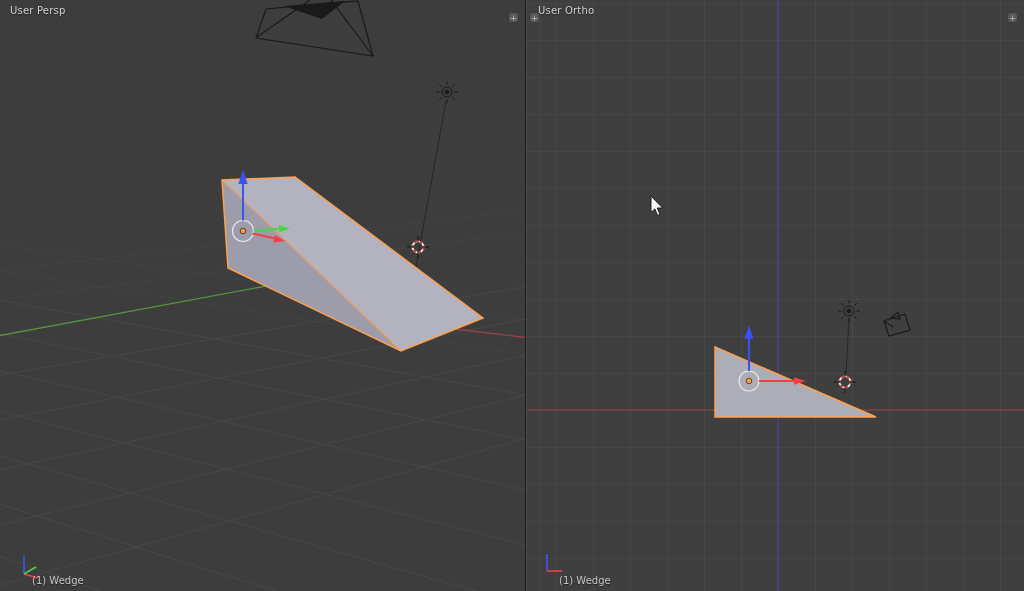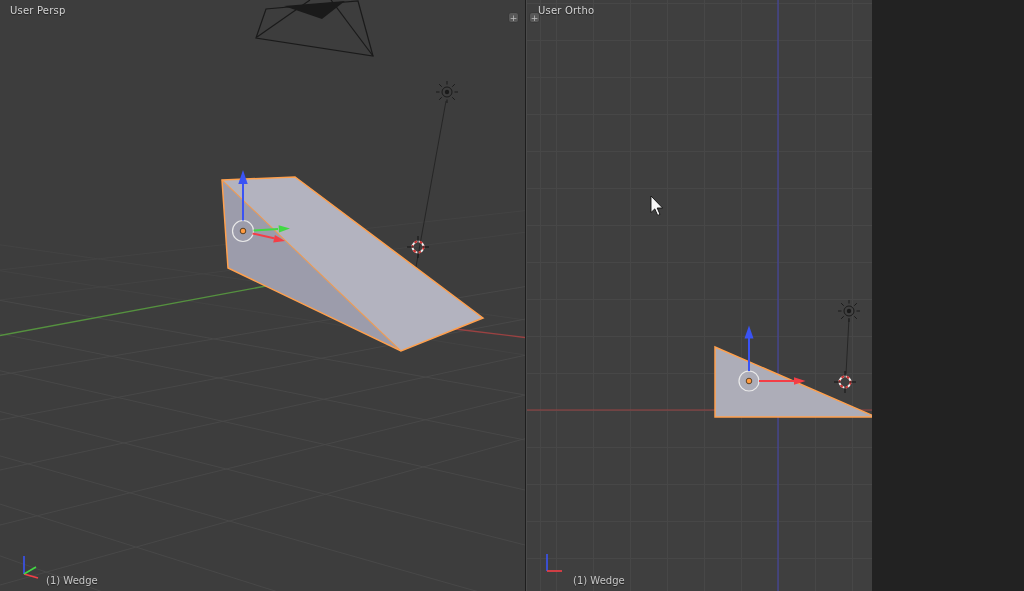--- a/index.html
+++ b/index.html
@@ -1,38 +1,38 @@
 <!DOCTYPE html>
 <html><head>
 <meta charset="utf-8">
 <style>
   html,body{margin:0;padding:0;background:#222;}
   .screen{
-    position:relative;width:872px;height:591px;overflow:hidden;
+    position:relative;width:1024px;height:591px;overflow:hidden;
     background:#2b2b2b;font-family:"DejaVu Sans",sans-serif;
     -webkit-user-select:none;user-select:none;
   }
   .viewport{position:absolute;top:0;height:591px;overflow:hidden;}
   .viewport.left{left:0;width:525px;background:#3d3d3d;}
   .splitter{position:absolute;top:0;left:525px;width:2px;height:591px;background:#1e1e1e;border-right:1px solid #4a4a4a;box-sizing:border-box;}
   .viewport.right{
     left:527px;width:497px;
     background-color:#3f3f3f;
     background-image:
       repeating-linear-gradient(to right, #474747 0px, #474747 1px, transparent 1px, transparent 37px),
       repeating-linear-gradient(to bottom, #474747 0px, #474747 1px, transparent 1px, transparent 37px);
     background-position:29px 0px, 0px 3px;
   }
   svg.scene{position:absolute;top:0;left:0;}
   .vlabel{
     position:absolute;top:5px;left:10px;font-size:10px;color:#d2d2d2;
     letter-spacing:.2px;text-shadow:0 1px 1px rgba(0,0,0,.5);
   }
   .slabel{
-    position:absolute;bottom:5px;left:46px;font-size:10px;color:#c6c6c6;
+    position:absolute;bottom:5px;left:32px;font-size:10px;color:#c6c6c6;
     text-shadow:0 1px 1px rgba(0,0,0,.5);
   }
   .corner-btn{
     position:absolute;top:12px;width:11px;height:11px;
     background:#585858;border:1px solid #393939;border-radius:3px;
     color:#bdbdbd;font-size:9px;line-height:10px;text-align:center;
     box-sizing:border-box;cursor:pointer;
   }
 </style>
 </head>

